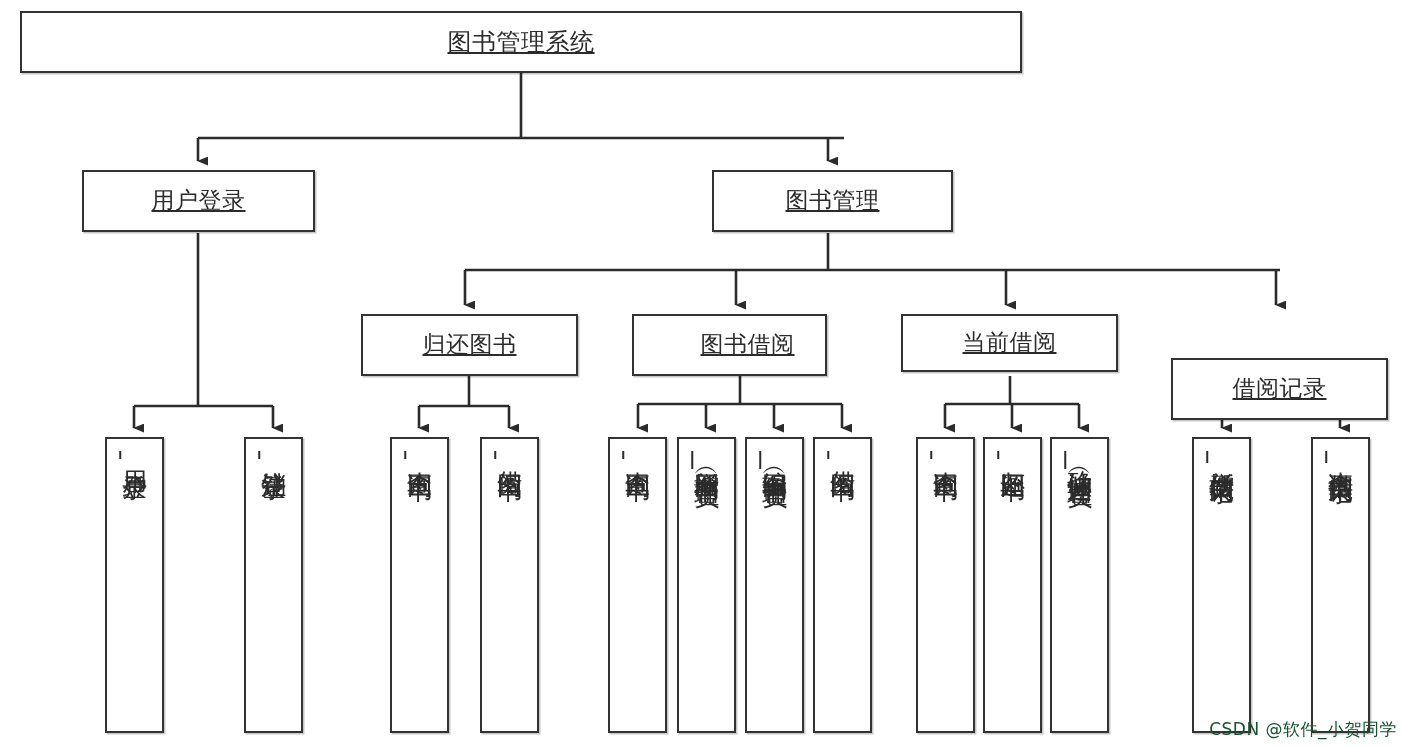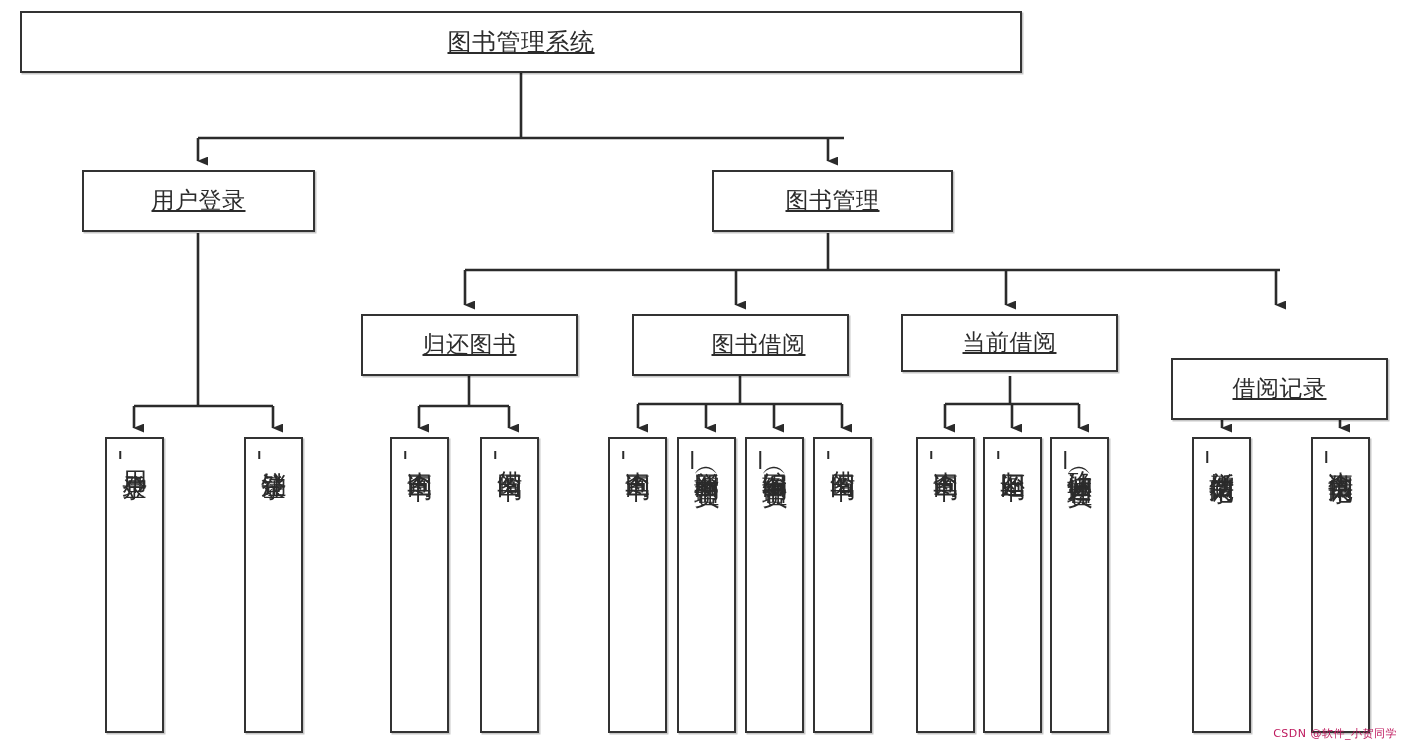--- a/index.html
+++ b/index.html
@@ -59,22 +59,22 @@
     text-orientation: upright;
     font-size: 25px;
     line-height: 1.18;
     letter-spacing: 2px;
     white-space: normal;
   }
   #watermark {
     position: absolute;
     right: 8px;
     bottom: 6px;
-    font-size: 11px;
-    color: #be185d;
+    font-size: 17px;
+    color: #14532d;
     letter-spacing: 0.5px;
     white-space: nowrap;
   }
 </style>
 </head>
 <body>
 
 <div id="diagram-root">
 
   <svg id="edges-layer" viewBox="0 0 1405 747" xmlns="http://www.w3.org/2000/svg">
@@ -136,21 +136,21 @@
   </div>
 
   <div class="node horiz" style="left:712px; top:170px; width:241px; height:62px;">
     <span class="label">图书管理</span>
   </div>
 
   <div class="node horiz" style="left:361px; top:314px; width:217px; height:62px;">
     <span class="label">归还图书</span>
   </div>
 
-  <div class="node horiz" style="left:632px; top:314px; width:217px; height:62px;padding-left:36px;">
+  <div class="node horiz" style="left:632px; top:314px; width:195px; height:62px;padding-left:36px;">
     <span class="label">图书借阅</span>
   </div>
 
   <div class="node horiz" style="left:901px; top:314px; width:217px; height:58px;">
     <span class="label">当前借阅</span>
   </div>
 
   <div class="node horiz" style="left:1171px; top:314px; width:217px; height:62px;margin-top:44px;">
     <span class="label">借阅记录</span>
   </div>

